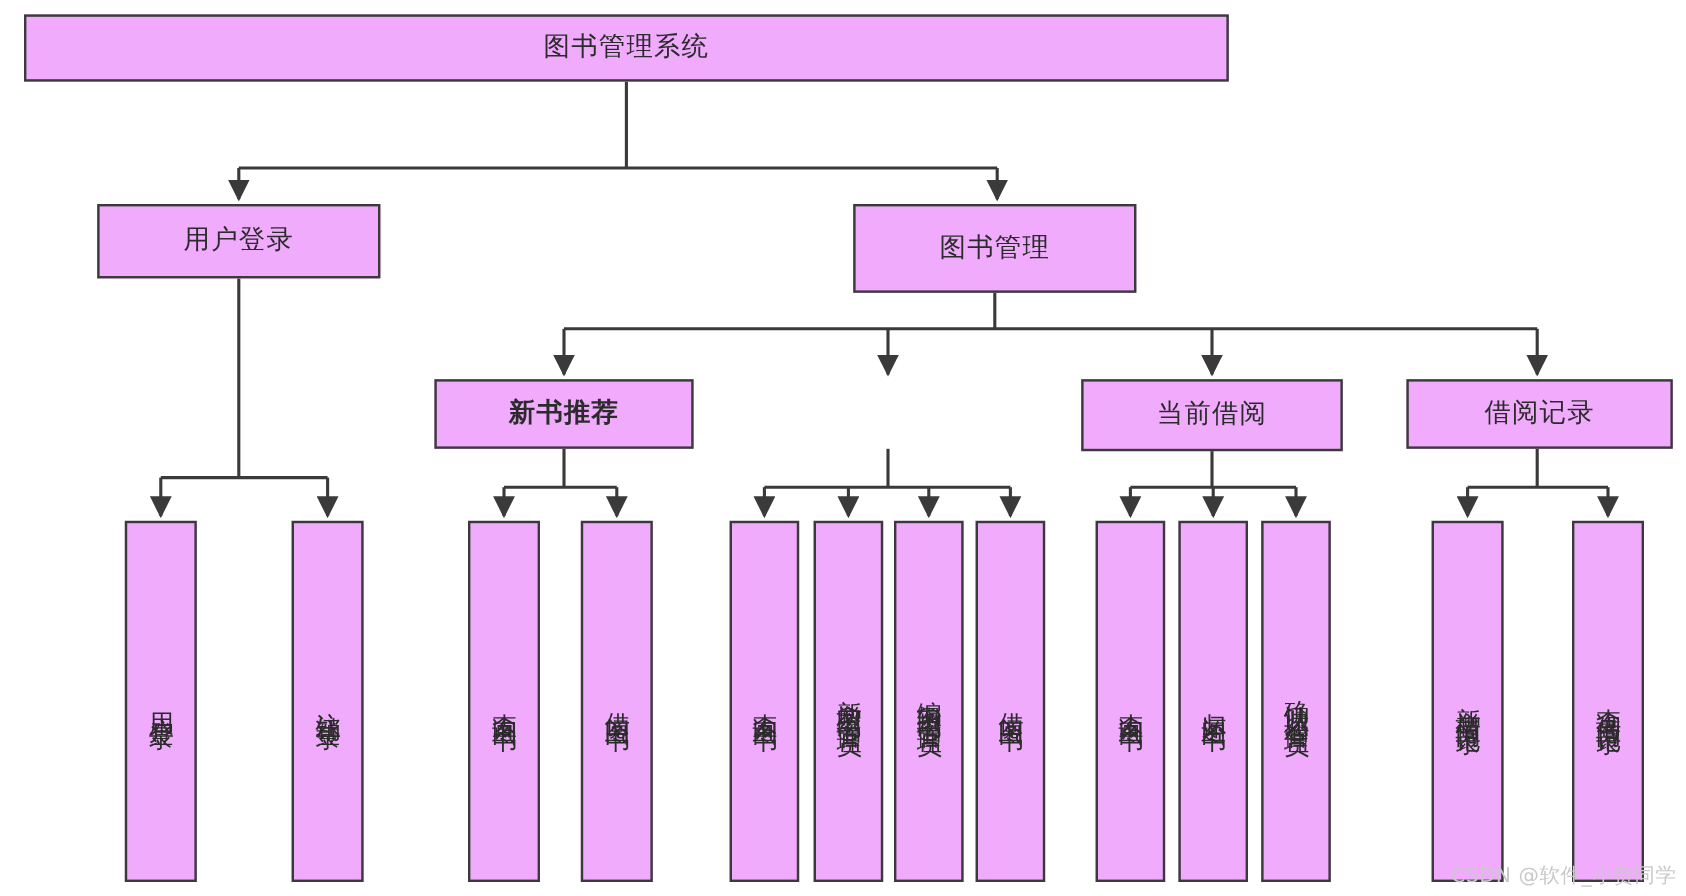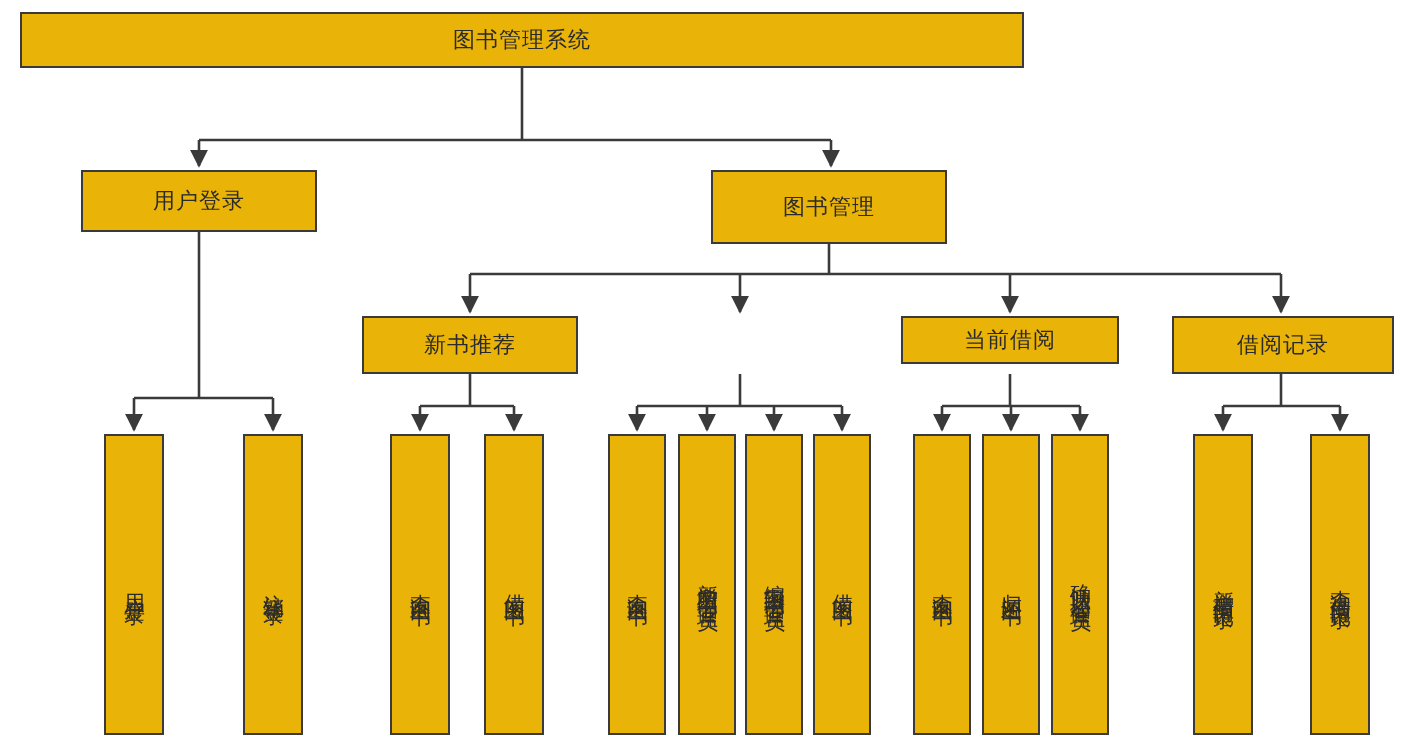--- a/index.html
+++ b/index.html
@@ -23,21 +23,21 @@
     left: 0;
     top: 0;
     width: 1405px;
     height: 747px;
     pointer-events: none;
   }
   .node {
     position: absolute;
     box-sizing: border-box;
     border: 2px solid #3a3a3a;
-    background: #eab308;
+    background: #f0abfc;
     display: flex;
     align-items: center;
     justify-content: center;
     color: #2b2b2b;
     text-align: center;
   }
   .node.horiz {
     font-size: 22px;
     letter-spacing: 1px;
     line-height: 1.2;
@@ -126,22 +126,22 @@
       <path d="M 1223 406 L 1223 430" marker-end="url(#arrow)"></path>
       <path d="M 1340 406 L 1340 430" marker-end="url(#arrow)"></path>
     </g>
   </svg>
 
   <div class="node horiz root" style="left: 20px; top: 12px; width: 1004px; height: 56px;">图书管理系统</div>
 
   <div class="node horiz" style="left: 81px; top: 170px; width: 236px; height: 62px;">用户登录</div>
   <div class="node horiz" style="left: 711px; top: 170px; width: 236px; height: 74px;">图书管理</div>
 
-  <div class="node horiz" style="left: 362px; top: 316px; width: 216px; height: 58px;">新书推荐</div>
-  <div class="node horiz" style="left: 901px; top: 316px; width: 218px; height: 48px;">当前借阅</div>
+  <div class="node horiz" style="left: 362px; top: 316px; width: 216px; height: 58px; font-weight: bold;">新书推荐</div>
+  <div class="node horiz" style="left: 901px; top: 316px; width: 218px; height: 60px;">当前借阅</div>
   <div class="node horiz" style="left: 1172px; top: 316px; width: 222px; height: 58px;">借阅记录</div>
 
   <div class="node vert" style="left: 104px; top: 434px; width: 60px; height: 301px;">
       <span class="vtext">用户登录</span>
     </div>
   <div class="node vert" style="left: 243px; top: 434px; width: 60px; height: 301px;">
       <span class="vtext">注销登录</span>
     </div>
   <div class="node vert" style="left: 390px; top: 434px; width: 60px; height: 301px;">
       <span class="vtext">查询图书</span>
@@ -170,13 +170,14 @@
   <div class="node vert" style="left: 1051px; top: 434px; width: 58px; height: 301px;">
       <span class="vtext">确认归还（管理员）</span>
     </div>
   <div class="node vert" style="left: 1193px; top: 434px; width: 60px; height: 301px;">
       <span class="vtext">新增借阅记录</span>
     </div>
   <div class="node vert" style="left: 1310px; top: 434px; width: 60px; height: 301px;">
       <span class="vtext">查询借阅记录</span>
     </div>
 
+  <div class="watermark">CSDN @软件_小贺同学</div>
 </div>
 
 </body></html>

